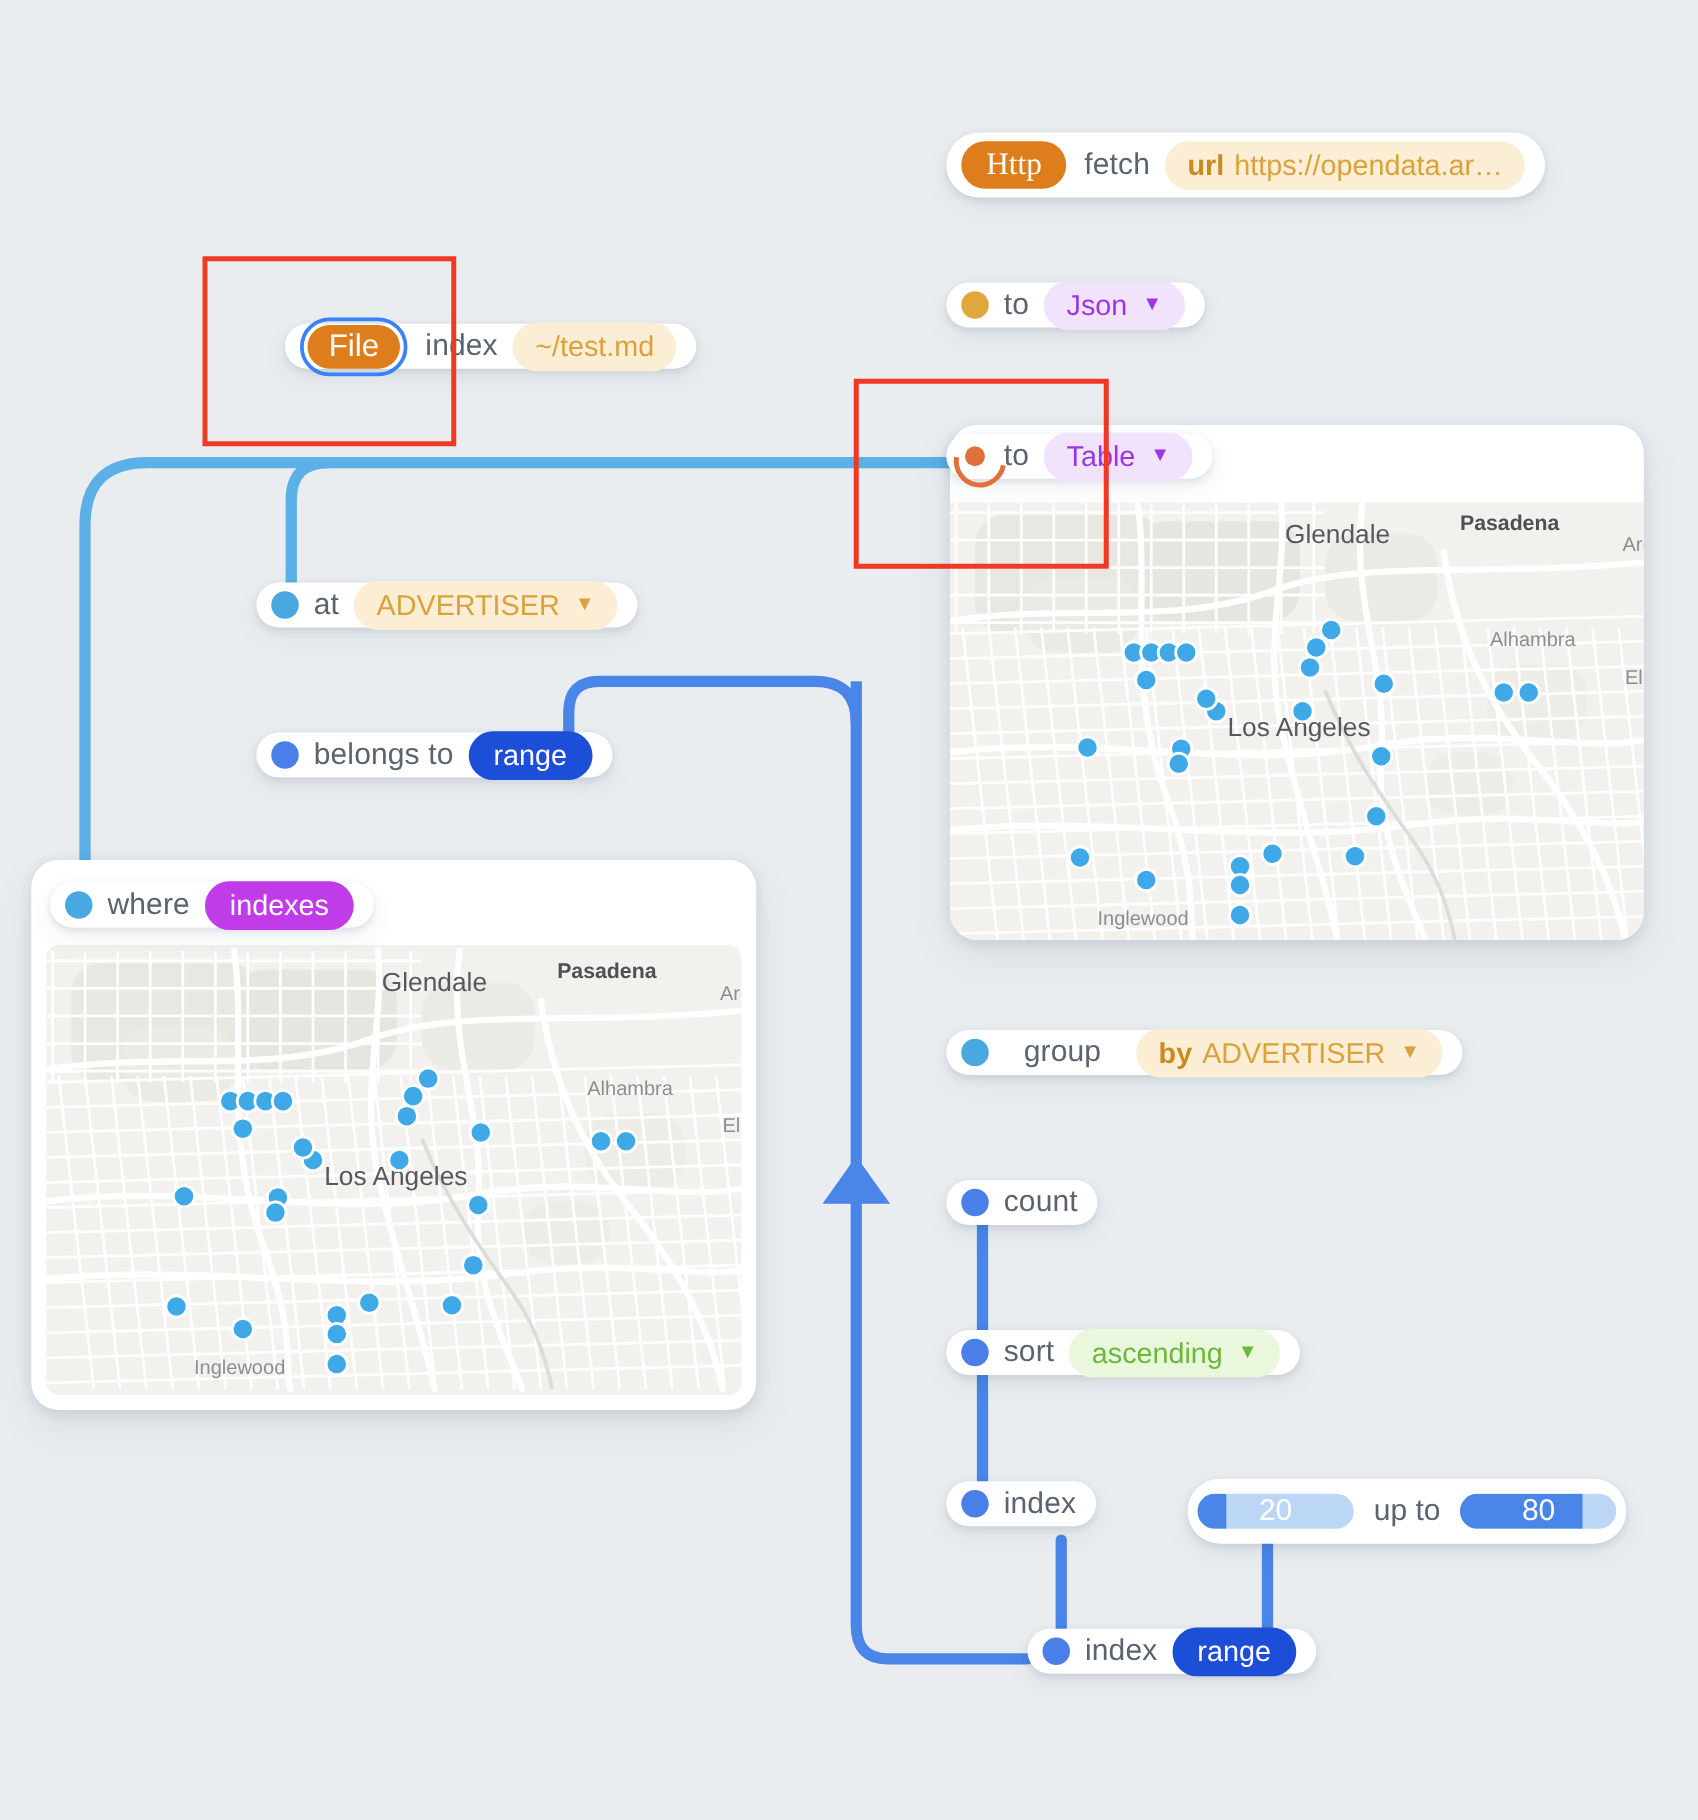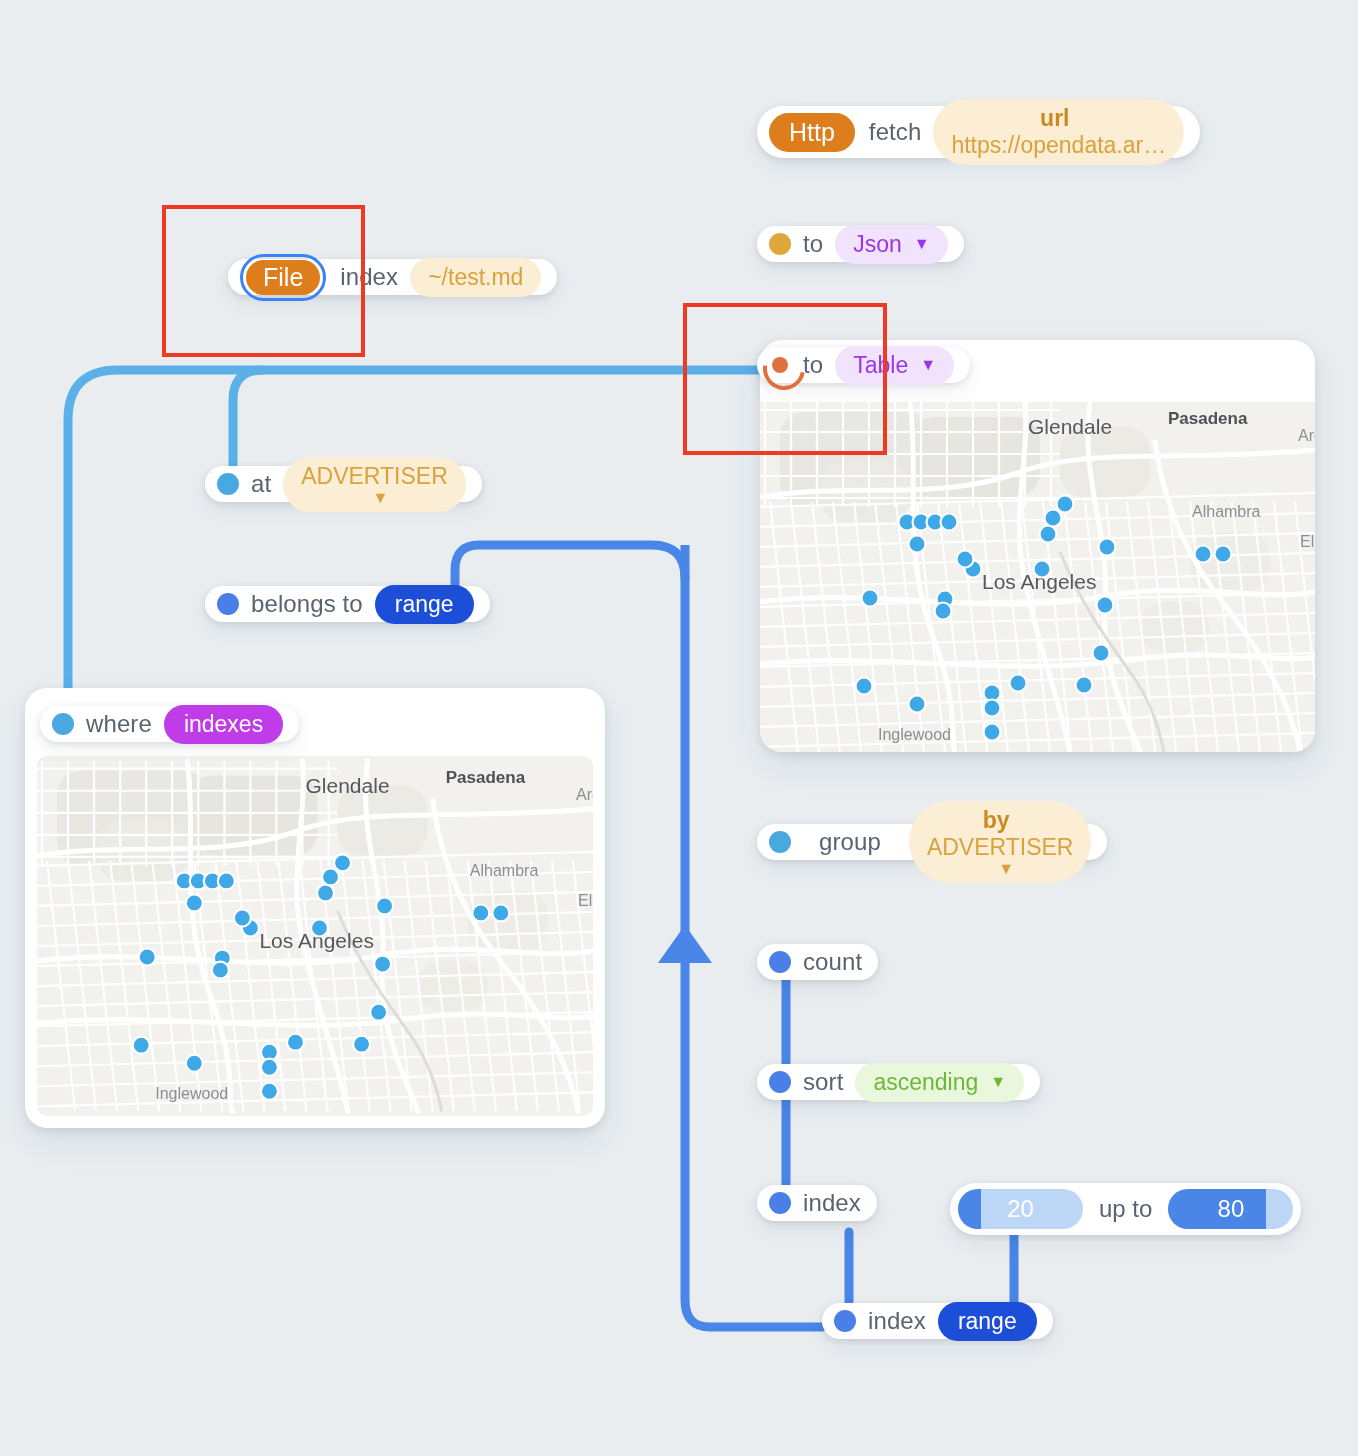--- a/index.html
+++ b/index.html
@@ -33,32 +33,32 @@
   }
   .port.lightblue{background:#4aa8e0;}
   .port.blue{background:#4a7fe8;}
   .port.amber{background:#e0a83c;}
 
   
   .badge{
     border-radius:999px;display:inline-flex;align-items:center;
     font-size:23px;padding:6px 18px;margin-left:12px;
   }
-  .badge.amber{background:#fbeed4;color:#d9a23d;flex-direction:column;}
+  .badge.amber{background:#fbeed4;color:#d9a23d;}
   .badge.amber b{color:#c98a22;font-weight:bold;margin-right:8px;}
   .badge.purple{background:#f1e3fb;color:#9b36e8;}
   .badge.green{background:#e9f7dd;color:#6cb83a;}
   .badge.bluepill{background:#1d4ed8;color:#fff;padding:6px 20px;}
   .badge.magenta{background:#c03ce8;color:#fff;padding:6px 20px;}
   .caret{margin-left:12px;font-size:16px;line-height:1;}
 
   
   .chip-http{
     background:#dd7d1c;color:#fff;border-radius:999px;
-    font-size:25px;padding:5px 20px;margin-right:14px;
+    font-size:25px;padding:5px 20px;margin-right:14px;font-family:Liberation Serif, serif;
   }
   .chip-file-wrap{
     border:3px solid #3b82f6;border-radius:999px;padding:3px;
     margin-right:14px;display:inline-flex;
   }
   .chip-file{
     background:#dd7d1c;color:#fff;border-radius:999px;
     font-size:25px;padding:3px 17px;
   }
 
@@ -86,21 +86,21 @@
   .city.sm{font-size:16px;fill:#8b8f93;}
 
   
   .slider-node{
     position:absolute;display:flex;align-items:center;background:#fff;
     border-radius:999px;height:52px;padding:0 8px;
     box-shadow:0 2px 6px rgba(40,60,90,.13), 0 8px 20px rgba(40,60,90,.07);
   }
   .sl-pill{
     position:relative;border-radius:999px;overflow:hidden;
-    background:#bcd6f5;height:40px;display:flex;align-items:center;justify-content:center;
+    background:#bcd6f5;height:28px;display:flex;align-items:center;justify-content:center;
   }
   .sl-pill .fill{position:absolute;left:0;top:0;bottom:0;background:#4a85e8;}
   .sl-pill .val{position:relative;color:#fff;font-size:24px;z-index:2;}
   .sl-mid{font-size:24px;color:#5a6470;margin:0 16px;}
 
   
   .annot{position:absolute;border:4px solid #ee3a22;box-sizing:border-box;}
 </style>
 </head>
 <body>

